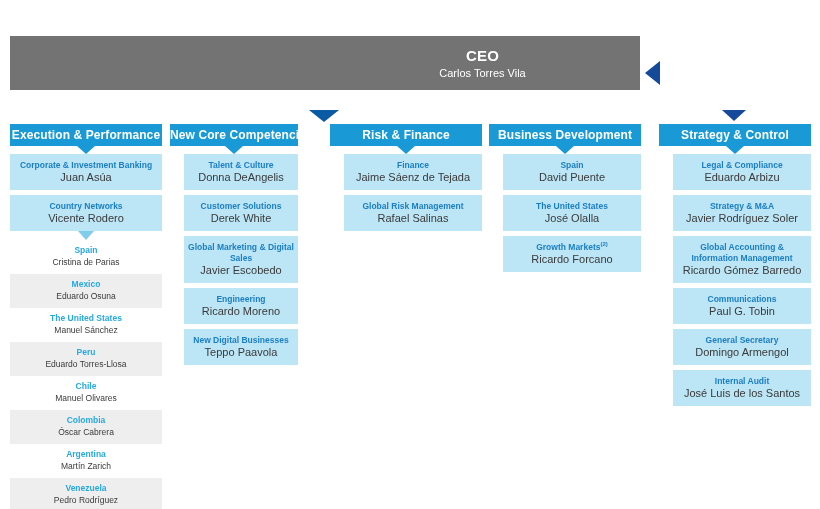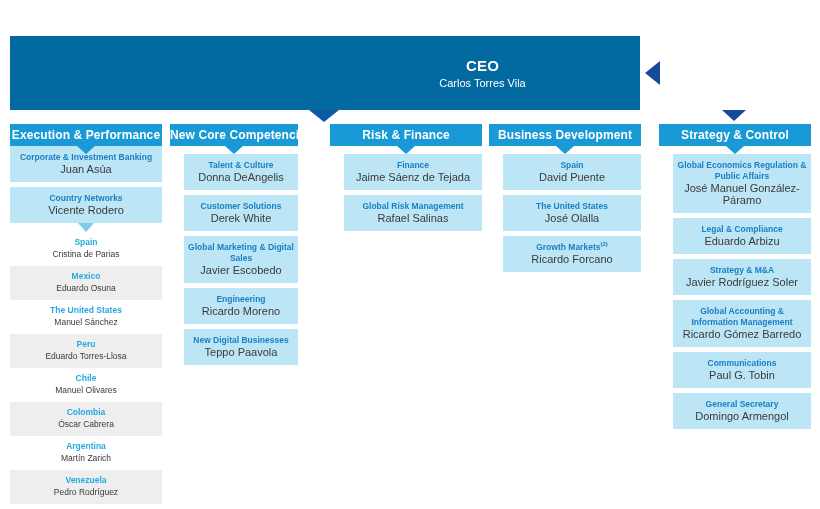--- a/index.html
+++ b/index.html
@@ -21,22 +21,22 @@
     width: 820px;
     height: 509px;
   }
 
   
   .ceo-box {
     position: absolute;
     left: 10px;
     top: 36px;
     width: 630px;
-    height: 74px;
-    background: #0369a1;
+    height: 54px;
+    background: #737373;
     color: #ffffff;
     box-sizing: border-box;
   }
   .ceo-inner {
     position: absolute;
     left: 0; right: 0;
     top: 50%;
     transform: translateY(-50%);
     text-align: center;
     padding-left: 315px;
@@ -200,21 +200,21 @@
     line-height: 12px;
   }
 
   
   #col1 { left: 10px;  width: 152px; }
   #col2 { left: 170px; width: 128px; }
   #col3 { left: 330px; width: 152px; }
   #col4 { left: 489px; width: 152px; }
   #col5 { left: 659px; width: 152px; }
 
-  #col1 .stack { }
+  #col1 .stack { margin-top: 8px; }
   #col2 .stack, #col3 .stack, #col4 .stack, #col5 .stack { margin-top: 8px; padding-left: 14px; }
 </style>
 </head>
 <body>
 
 <div id="chart">
 
   <div class="ceo-box">
     <div class="ceo-inner">
       <div class="ceo-title">CEO</div>
@@ -348,39 +348,39 @@
     </div>
   </div>
 
   <div class="col" id="col5">
     <div class="col-header">
       <span>Strategy &amp; Control</span>
       <i class="hdr-notch"></i>
     </div>
     <div class="stack">
       <div class="unit">
-        <div class="unit-title">Global Economics Regulation &amp; Public Affairs</div>
-        <div class="unit-name">José Manuel González-Páramo</div>
-      </div>
-      <div class="unit">
         <div class="unit-title">Legal &amp; Compliance</div>
         <div class="unit-name">Eduardo Arbizu</div>
       </div>
       <div class="unit">
         <div class="unit-title">Strategy &amp; M&amp;A</div>
         <div class="unit-name">Javier Rodríguez Soler</div>
       </div>
       <div class="unit">
         <div class="unit-title">Global Accounting &amp; Information Management</div>
         <div class="unit-name">Ricardo Gómez Barredo</div>
       </div>
       <div class="unit">
         <div class="unit-title">Communications</div>
         <div class="unit-name">Paul G. Tobin</div>
       </div>
       <div class="unit">
         <div class="unit-title">General Secretary</div>
         <div class="unit-name">Domingo Armengol</div>
       </div>
+      <div class="unit">
+        <div class="unit-title">Internal Audit</div>
+        <div class="unit-name">José Luis de los Santos</div>
+      </div>
     </div>
   </div>
 
 </div>
 
 </body></html>

